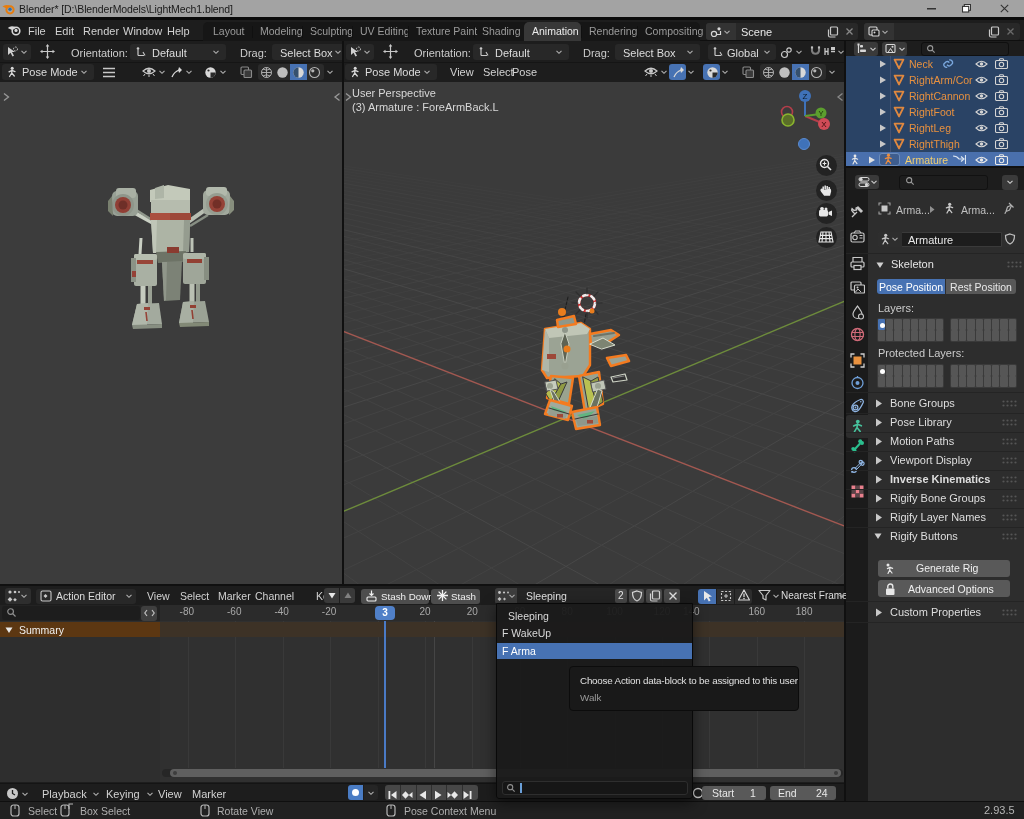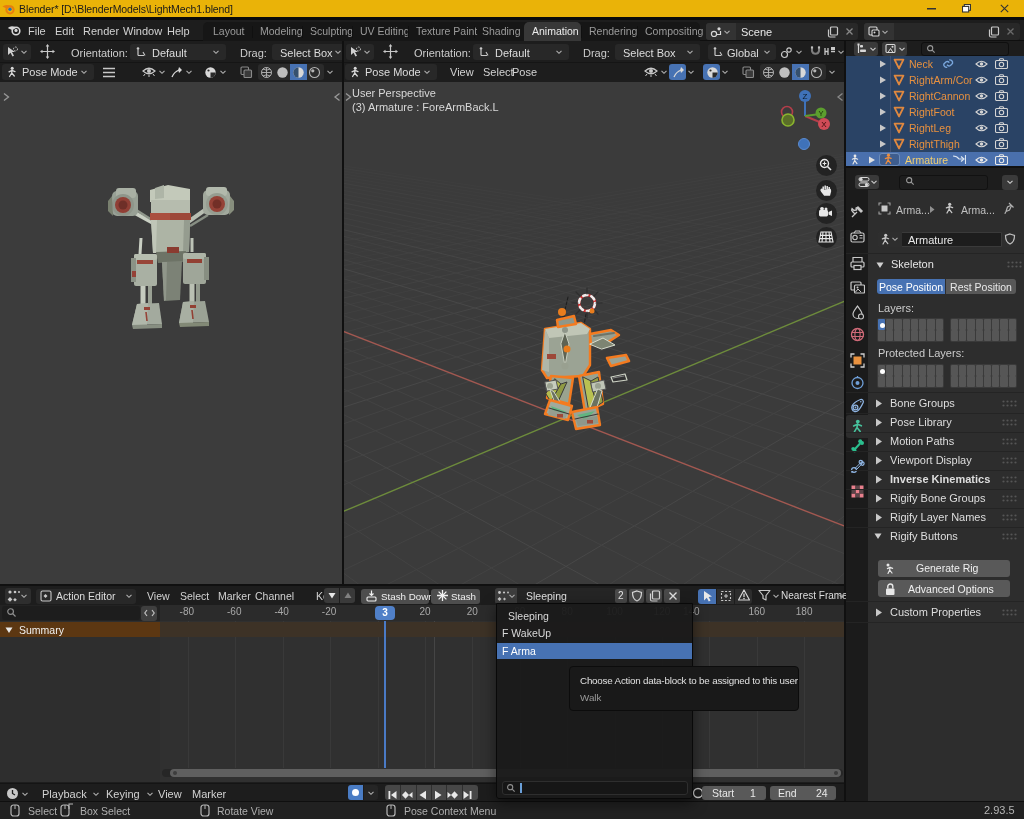--- a/index.html
+++ b/index.html
@@ -1,17 +1,17 @@
 <!DOCTYPE html>
 <html><head><meta charset="utf-8"><style>
 *{margin:0;padding:0;box-sizing:border-box}
 body{width:1024px;height:819px;overflow:hidden;font-family:"Liberation Sans",sans-serif;background:#1d1d1d;position:relative}
 .abs{position:absolute}
 </style></head><body>
-<div class="abs" style="left:0;top:0;width:1024px;height:17px;background:#eab308">
+<div class="abs" style="left:0;top:0;width:1024px;height:17px;background:#a3a3a3">
 <svg style="position:absolute;left:2px;top:3px;opacity:1" width="13" height="12" viewBox="0 0 13 12">
       <circle cx="8" cy="6.8" r="3.6" stroke="#e87d0d" stroke-width="2" fill="none"></circle>
       <circle cx="8" cy="6.3" r="1.7" fill="#2a6fb3"></circle>
       <path d="M0.5 3.5 Q3 1.2 6.5 2.2 L8.5 3.4 L4.5 5.5 Z" fill="#e87d0d"></path>
     </svg>
 <div style="position:absolute;left:19px;top:3px;font-size:10.5px;color:#1a1a1a;font-weight:400;white-space:nowrap;letter-spacing:-0.1px">Blender* [D:\BlenderModels\LightMech1.blend]</div>
 <svg style="position:absolute;left:927px;top:8px;opacity:1" width="9" height="2" viewBox="0 0 9 2">
       <rect width="9" height="1.5" fill="#333"></rect>
     </svg>
 <svg style="position:absolute;left:962px;top:4px;opacity:1" width="9" height="9" viewBox="0 0 9 9">

